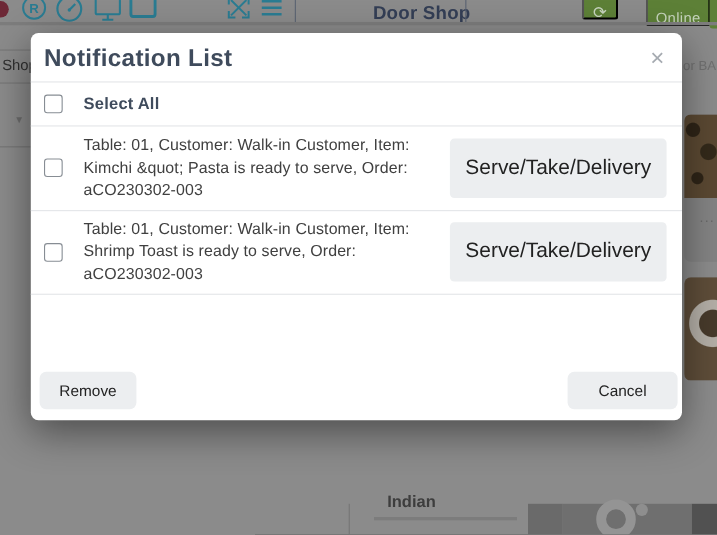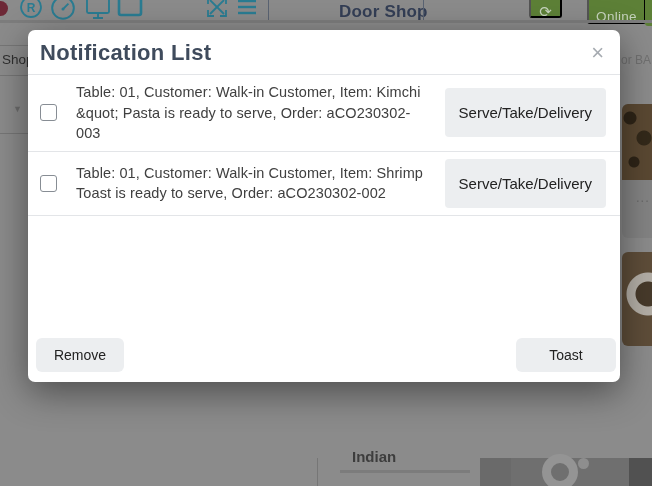--- a/index.html
+++ b/index.html
@@ -51,21 +51,21 @@
            cursor:pointer;line-height:1;padding:0 2px;}
   .selectall-row{display:flex;align-items:center;gap:19px;padding:11px 12px;
                  border-bottom:1px solid #e3e5e8;flex:0 0 auto;}
   .selectall-label{font-size:15px;font-weight:700;color:#3f4b5c;letter-spacing:.2px;}
   .cb{appearance:none;-webkit-appearance:none;width:17px;height:17px;margin:0;flex:0 0 auto;
       border:1px solid #878d94;border-radius:3px;background:#fff;cursor:pointer;}
   .notif-row{display:flex;align-items:center;gap:19px;padding:7px 12px;
              border-bottom:1px solid #e3e5e8;flex:0 0 auto;}
   .notif-text{flex:1;font-size:14.5px;line-height:20.5px;color:#404040;letter-spacing:.1px;}
   .serve-btn{flex:0 0 auto;border:none;background:#eceef0;border-radius:4px;color:#222;
-             font-size:15px;padding:16px 14px;margin-right:2px;cursor:pointer;white-space:nowrap;}
+             font-size:19px;padding:16px 14px;margin-right:2px;cursor:pointer;white-space:nowrap;}
   .modal-footer{margin-top:auto;display:flex;justify-content:space-between;
                 padding:0 4px 10px 8px;flex:0 0 auto;align-items:center;}
   .footer-btn{border:none;background:#eceef0;border-radius:6px;color:#222;font-size:14px;
               padding:9px 0;cursor:pointer;}
   .remove-btn{width:88px;}
   .cancel-btn{width:100px;}
 </style>
 </head>
 <body>
 
@@ -157,32 +157,36 @@
   </div>
   <div class="bg-el bottom-strip dark-col-2"></div>
 
   <div class="modal">
 
     <div class="modal-header">
       <span class="modal-title">Notification List</span>
       <button class="close-x">×</button>
     </div>
 
+    <div class="selectall-row">
+      <input type="checkbox" class="cb" style="">
+      <span class="selectall-label">Select All</span>
+    </div>
 
     <div class="notif-row">
       <input type="checkbox" class="cb" style="">
       <span class="notif-text">Table: 01, Customer: Walk-in Customer, Item: Kimchi &amp;quot; Pasta is ready to serve, Order: aCO230302-003</span>
       <button class="serve-btn">Serve/Take/Delivery</button>
     </div>
 
     <div class="notif-row">
       <input type="checkbox" class="cb" style="">
-      <span class="notif-text">Table: 01, Customer: Walk-in Customer, Item: Shrimp Toast is ready to serve, Order: aCO230302-002</span>
+      <span class="notif-text">Table: 01, Customer: Walk-in Customer, Item: Shrimp Toast is ready to serve, Order: aCO230302-003</span>
       <button class="serve-btn">Serve/Take/Delivery</button>
     </div>
 
     <div class="modal-footer">
       <button class="footer-btn remove-btn">Remove</button>
-      <button class="footer-btn cancel-btn">Toast</button>
+      <button class="footer-btn cancel-btn">Cancel</button>
     </div>
 
   </div>
 </div>
 
 </body></html>

